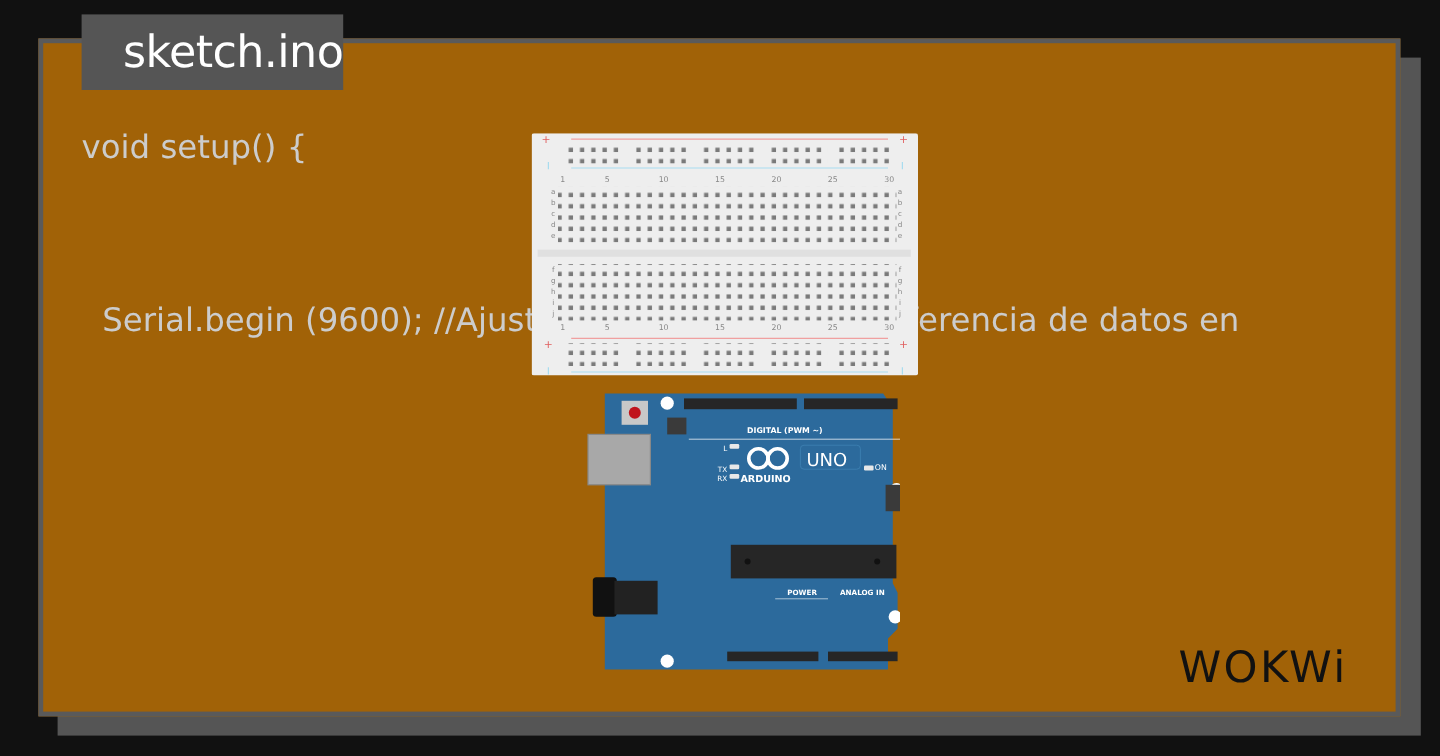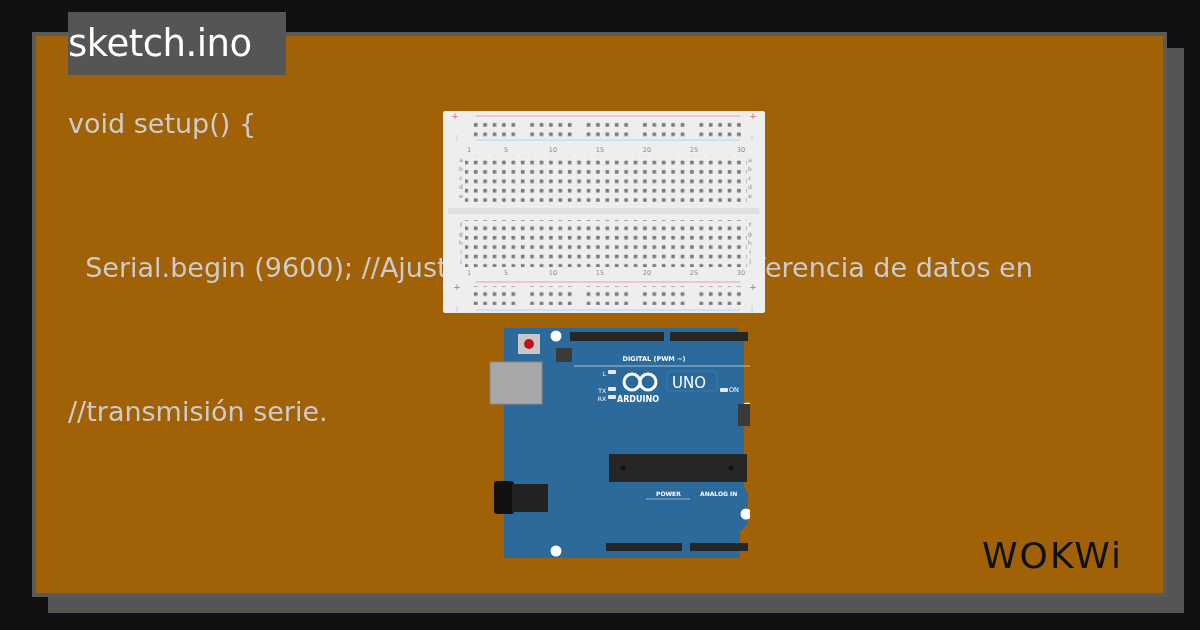--- a/index.html
+++ b/index.html
@@ -1,35 +1,34 @@
 <!DOCTYPE html>
 <html><head>
   <meta charset="utf-8">
   <style>
     html, body { margin:0; padding:0; }
     body { width:1200px; height:630px; background:#111111; position:relative; overflow:hidden; font-family:"DejaVu Sans", sans-serif; }
     .shadow { position:absolute; left:48px; top:48px; width:1136px; height:565px; background:#555555; }
     .card { position:absolute; left:32px; top:32px; width:1127px; height:557px; background:#a16207; border:4px solid #5a5a5a; overflow:hidden; }
-    .tab { position:absolute; left:68px; top:12px; width:218px; height:63px; background:#555555; color:#ffffff; font-family:"DejaVu Sans", sans-serif; font-size:37px; line-height:63px; text-align:left; z-index:5; letter-spacing:-0.5px; }
+    .tab { position:absolute; left:68px; top:12px; width:218px; height:63px; background:#555555; color:#ffffff; font-family:"DejaVu Sans", sans-serif; font-size:37px; line-height:63px; text-align:right; z-index:5; letter-spacing:-0.5px; }
     .code { position:absolute; left:32px; top:-32px; margin:0; font-family:"DejaVu Sans", sans-serif; font-size:27px; line-height:48px; color:#cccccc; white-space:pre; }
     .code .line { display:block; height:48px; }
     .bb { position:absolute; left:407px; top:75px; width:322px; height:202px; }
     .uno { position:absolute; left:424px; top:290px; width:290px; height:240px; }
     .logo { position:absolute; left:944px; top:495px; width:172px; height:50px; }
   </style>
 </head>
 <body>
 
 <div class="shadow"></div>
 
 <div class="card">
   <div class="code">
     <span class="line">void setup() {</span>
     <span class="line">  Serial.begin (9600); //Ajusta la velocidad de transferencia de datos en</span>
-    <span class="line">//transmisión serie.</span>
     <span class="line"></span>
     
     
     
     
     
     
   </div>
 
   <svg class="bb" viewBox="0 0 322 202" xmlns="http://www.w3.org/2000/svg">

